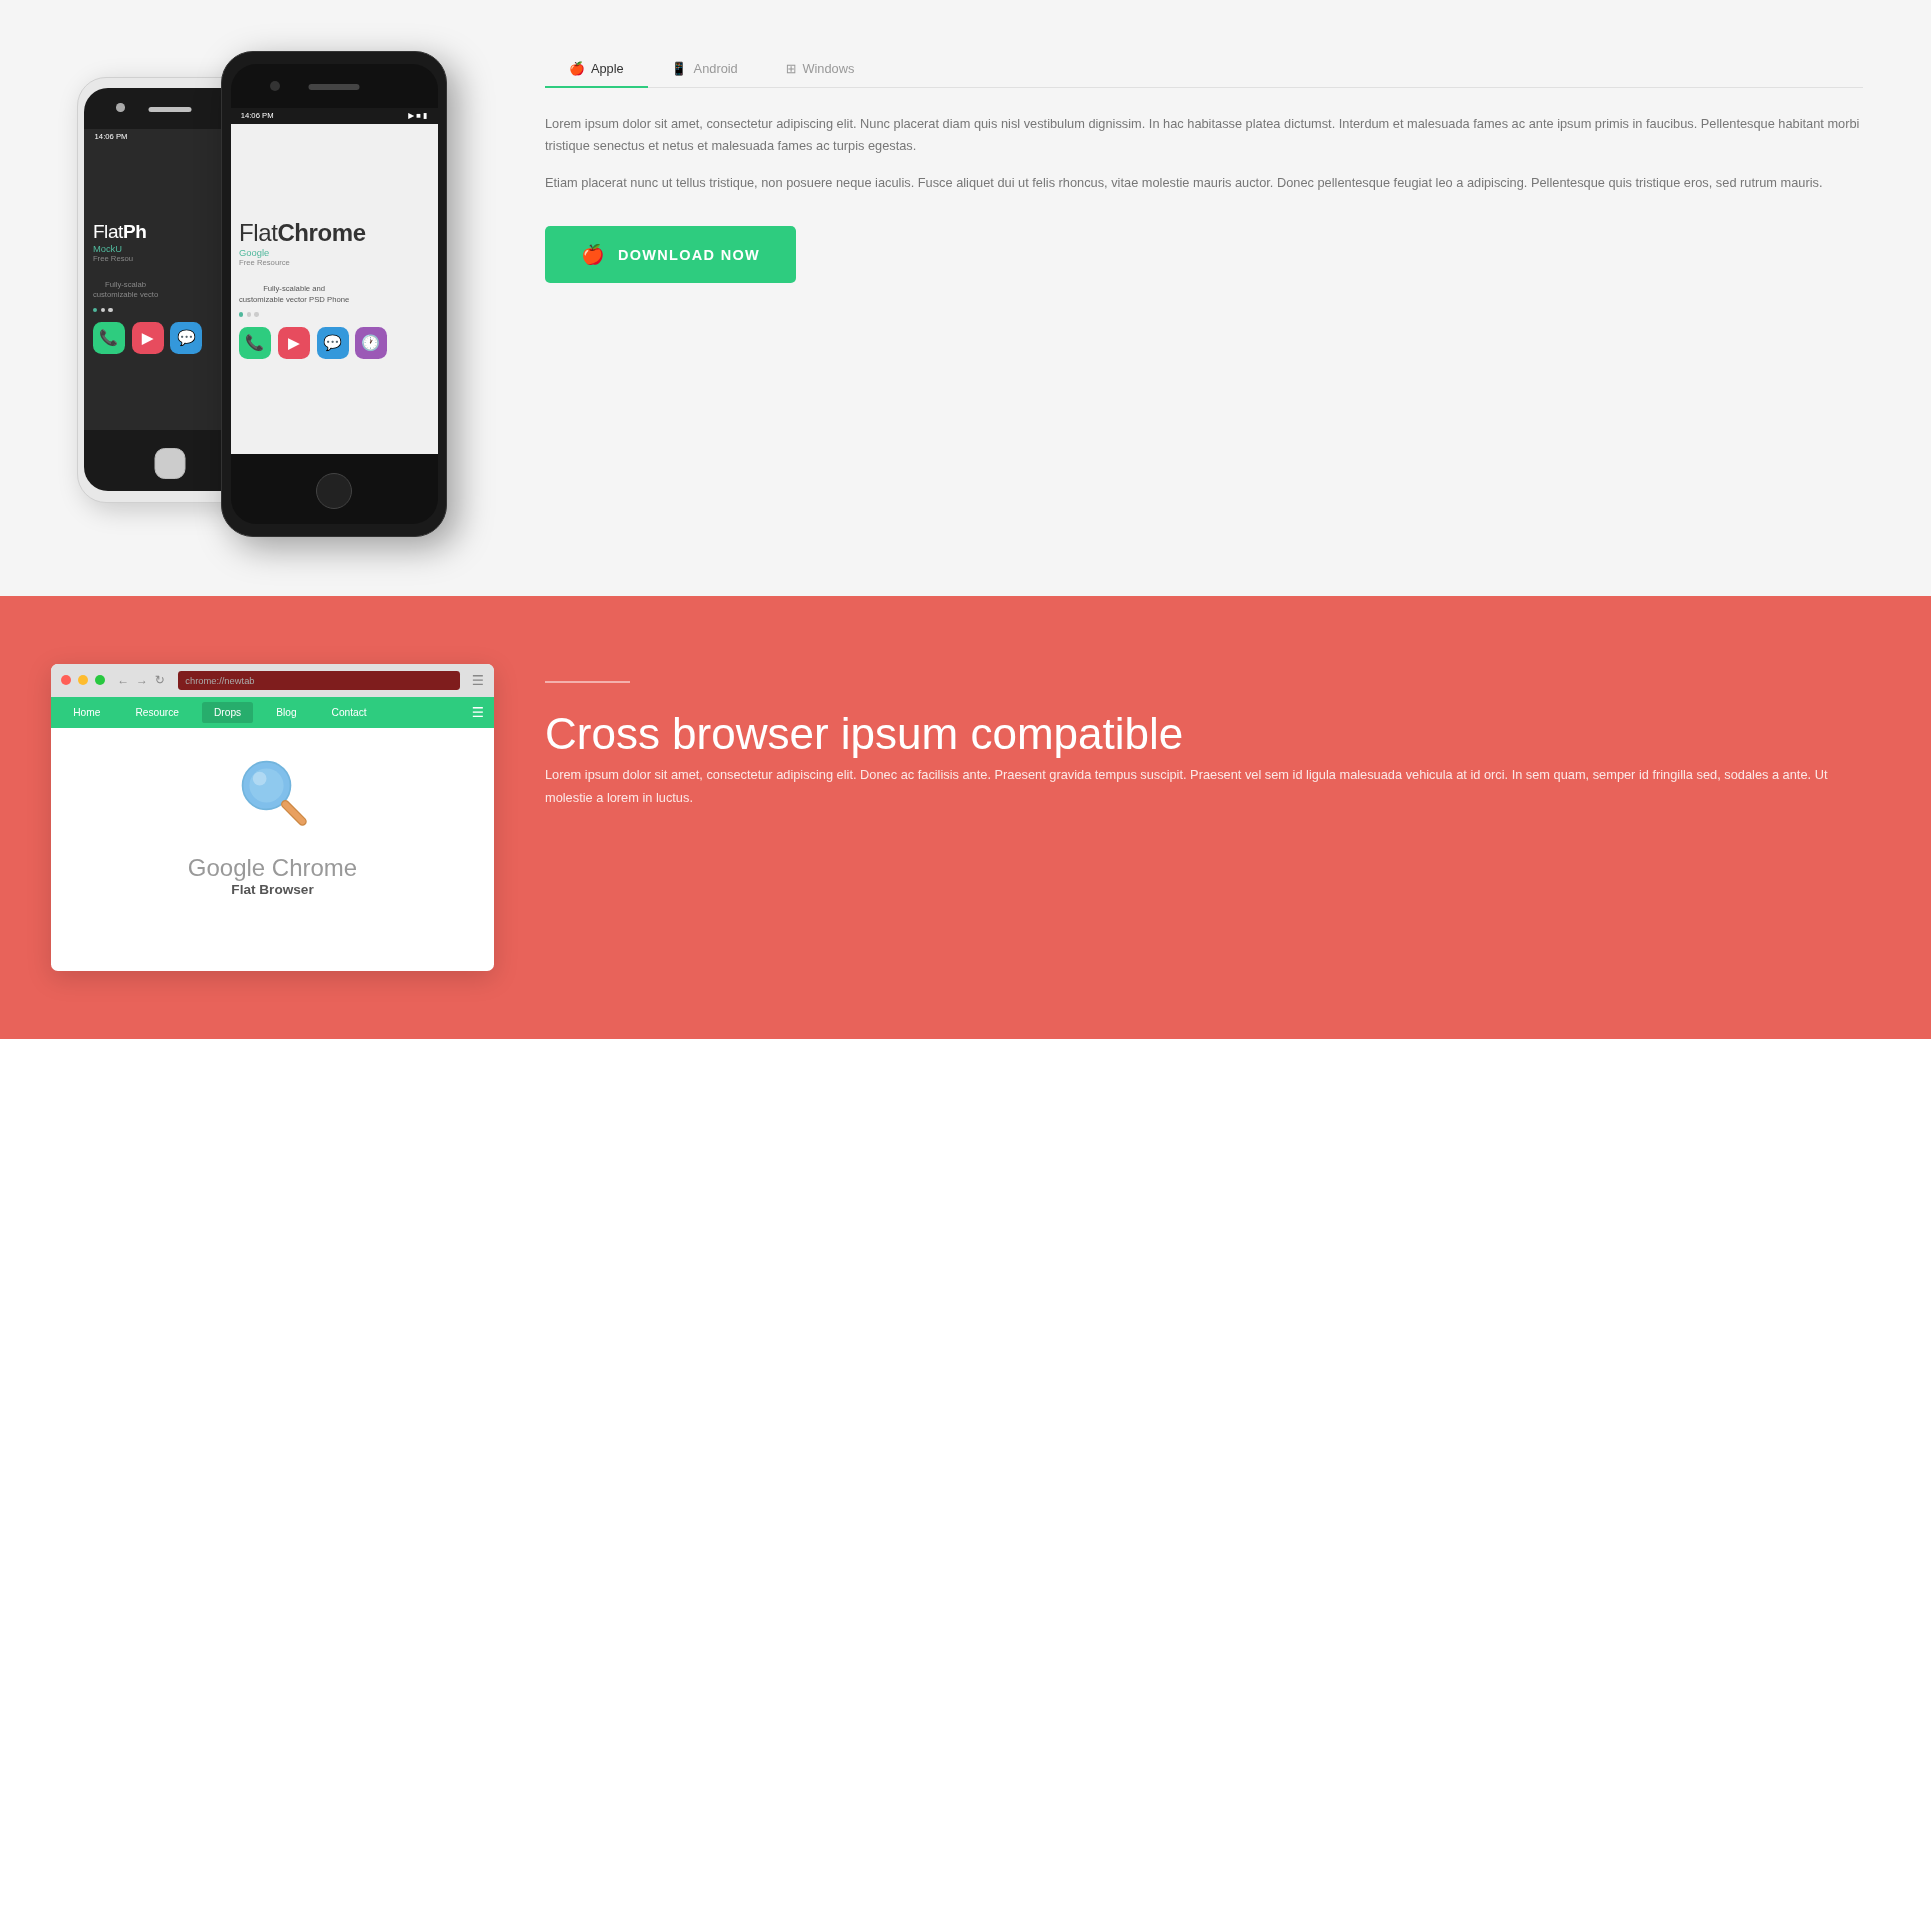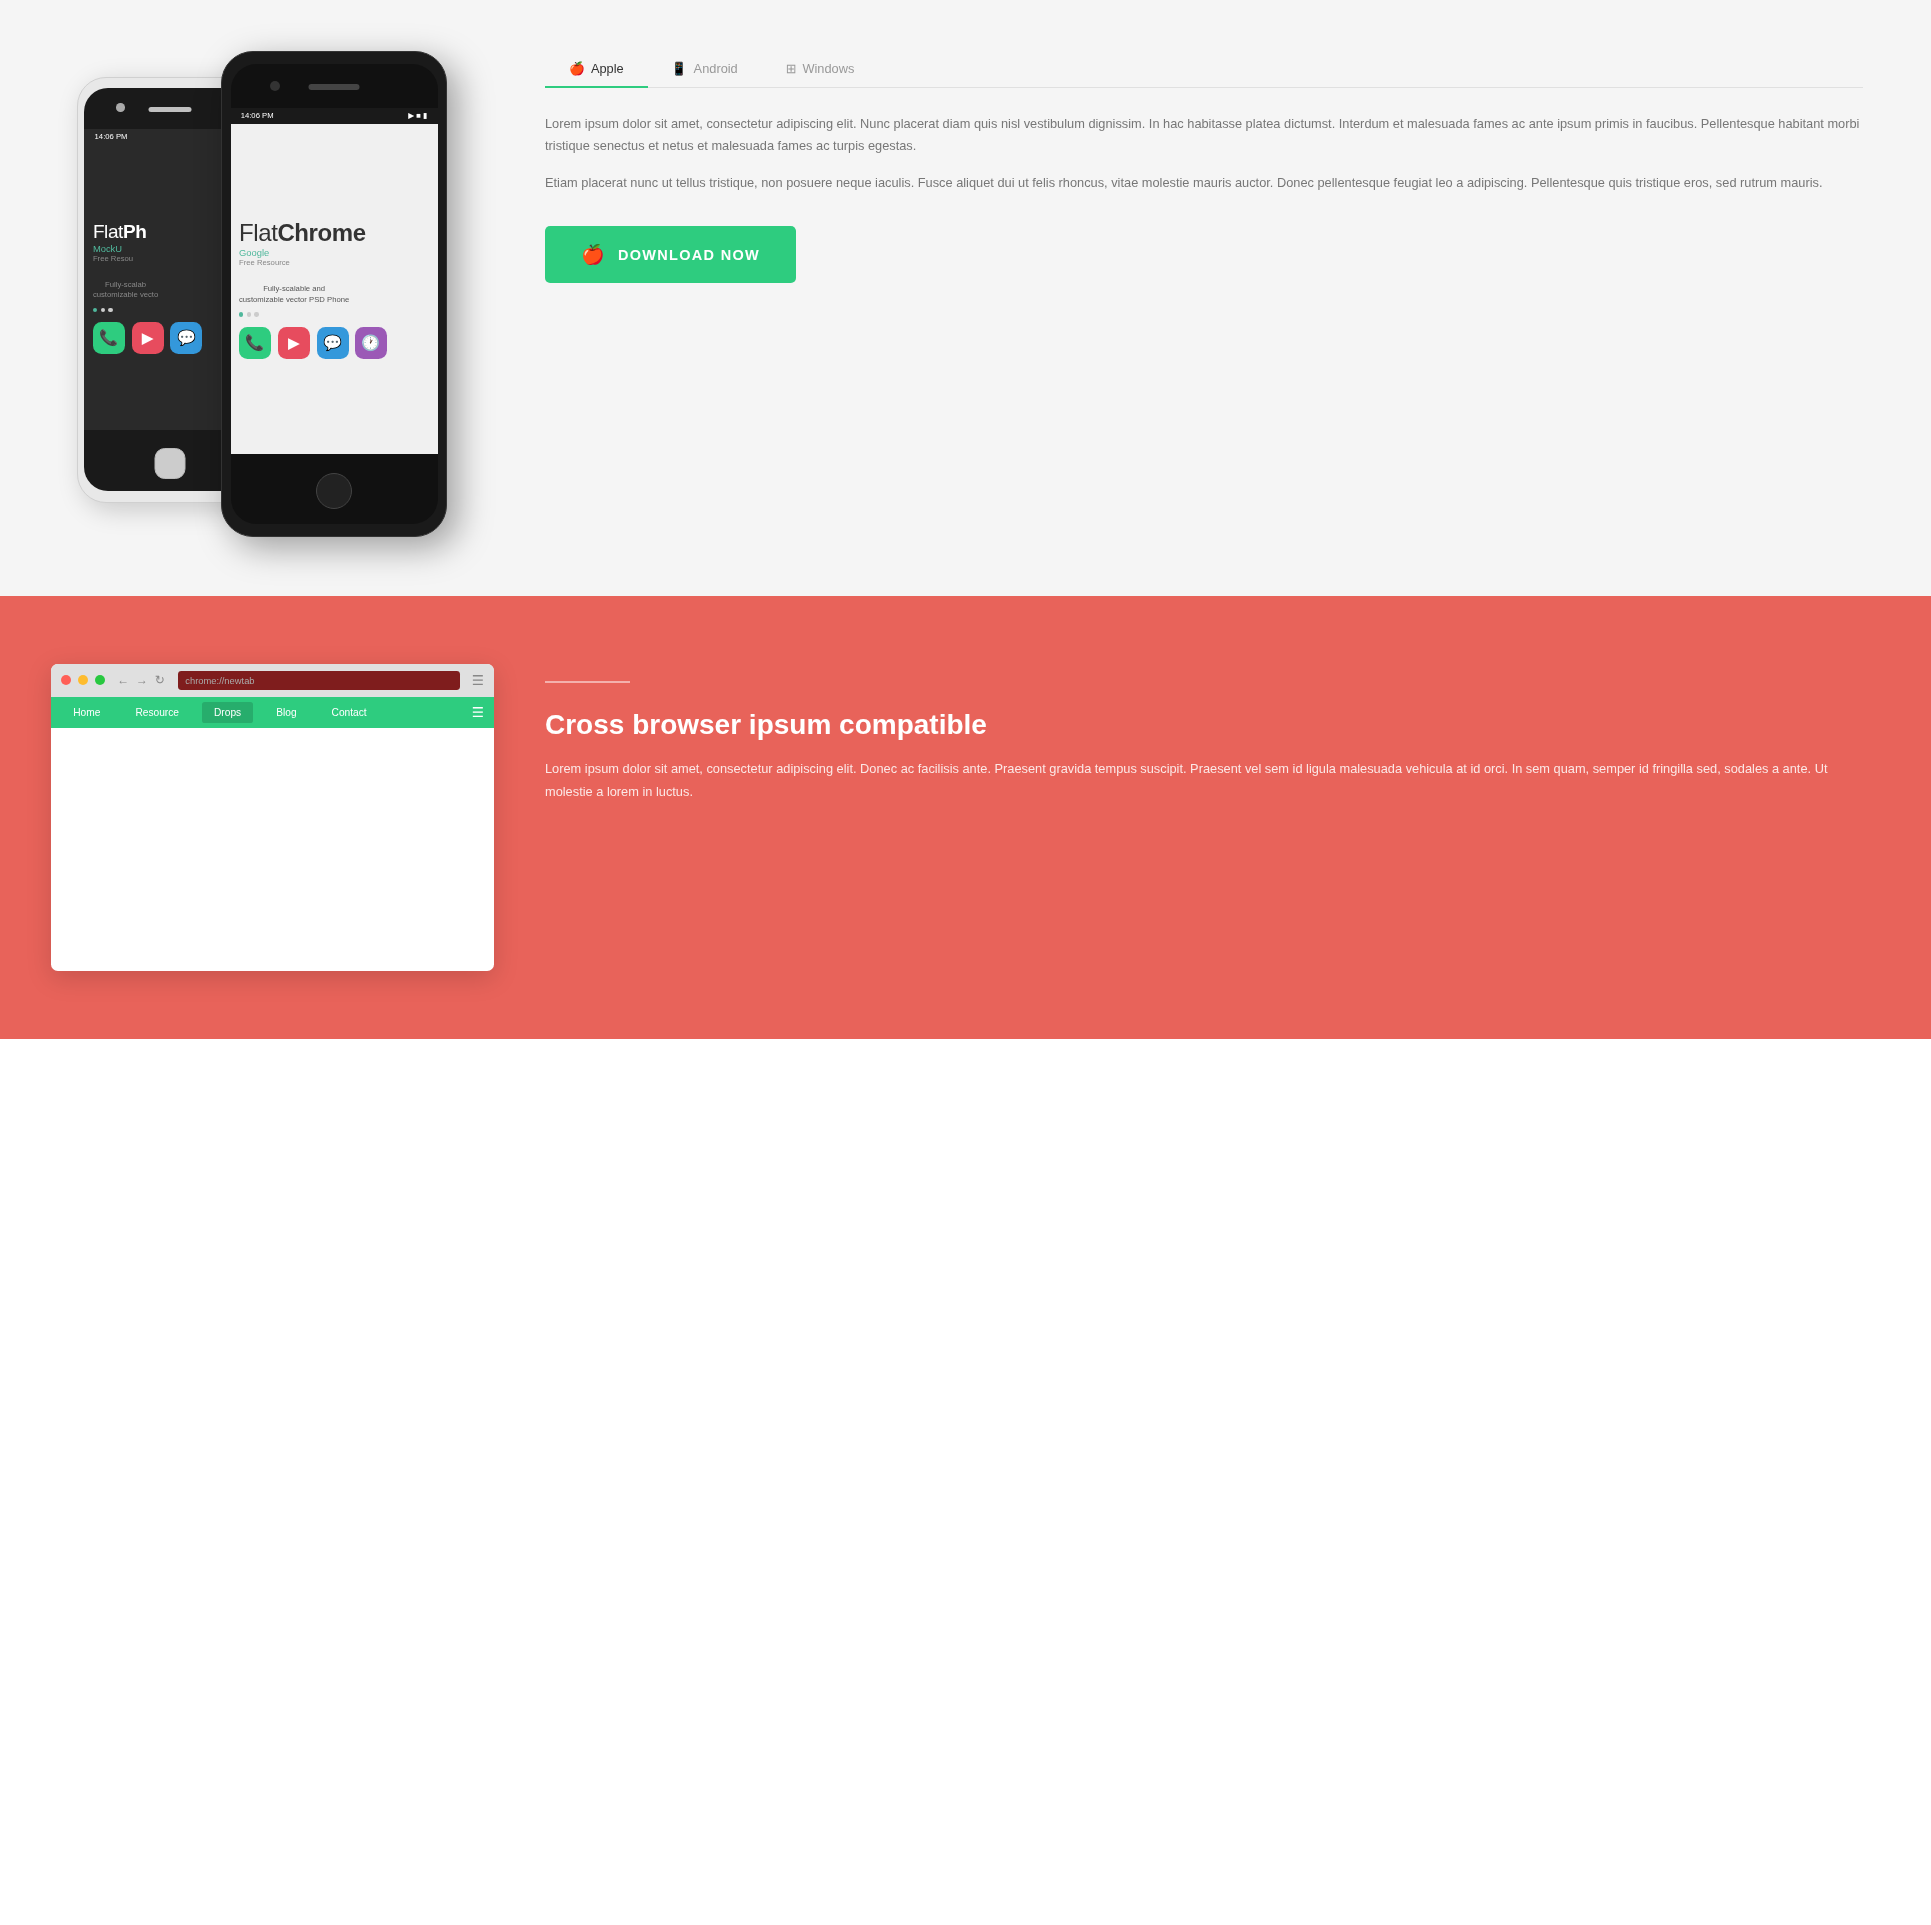--- a/index.html
+++ b/index.html
@@ -376,25 +376,25 @@
       flex: 1;
       padding-top: 17px;
     }
     .divider-line {
       width: 85px;
       height: 1.7px;
       background: rgba(255,255,255,0.5);
       margin-bottom: 25.6px;
     }
     .bottom-title {
-      font-size: 28px;
-      font-weight: 700;
+      font-size: 44px;
+      font-weight: 400;
       color: #fff;
       line-height: 1.2;
-      margin-bottom: 15px;
+      margin-bottom: 2px;
     }
     .bottom-body {
       font-size: 12.8px;
       color: rgba(255,255,255,0.85);
       line-height: 1.8;
     }
   </style>
 </head>
 <body>
 
@@ -517,20 +517,34 @@
 
     <div class="browser-navbar">
       <div class="browser-nav-item">Home</div>
       <div class="browser-nav-item">Resource</div>
       <div class="browser-nav-item active">Drops</div>
       <div class="browser-nav-item">Blog</div>
       <div class="browser-nav-item">Contact</div>
       <div class="browser-hamburger">☰</div>
     </div>
 
+    <div class="browser-body">
+      <div class="browser-logo">
+        
+        <svg width="77" height="77" viewBox="0 0 90 90" xmlns="http://www.w3.org/2000/svg">
+          <circle cx="38" cy="38" r="28" fill="#6bb5e8" stroke="#5aa8d8" stroke-width="2" opacity="0.85"></circle>
+          <circle cx="38" cy="38" r="20" fill="#9ad0f0" opacity="0.6"></circle>
+          <circle cx="30" cy="30" r="8" fill="rgba(255,255,255,0.3)"></circle>
+          <line x1="60" y1="60" x2="80" y2="80" stroke="#cc8844" stroke-width="10" stroke-linecap="round"></line>
+          <line x1="60" y1="60" x2="80" y2="80" stroke="#e8a060" stroke-width="7" stroke-linecap="round"></line>
+        </svg>
+      </div>
+      <div class="browser-app-name">Google Chrome</div>
+      <div class="browser-app-sub">Flat Browser</div>
+    </div>
   </div>
 
   <div class="right-bottom">
     <div class="divider-line"></div>
     <h2 class="bottom-title">Cross browser ipsum compatible</h2>
     <p class="bottom-body">Lorem ipsum dolor sit amet, consectetur adipiscing elit. Donec ac facilisis ante. Praesent gravida tempus suscipit. Praesent vel sem id ligula malesuada vehicula at id orci. In sem quam, semper id fringilla sed, sodales a ante. Ut molestie a lorem in luctus.</p>
   </div>
 
 </div>
 

